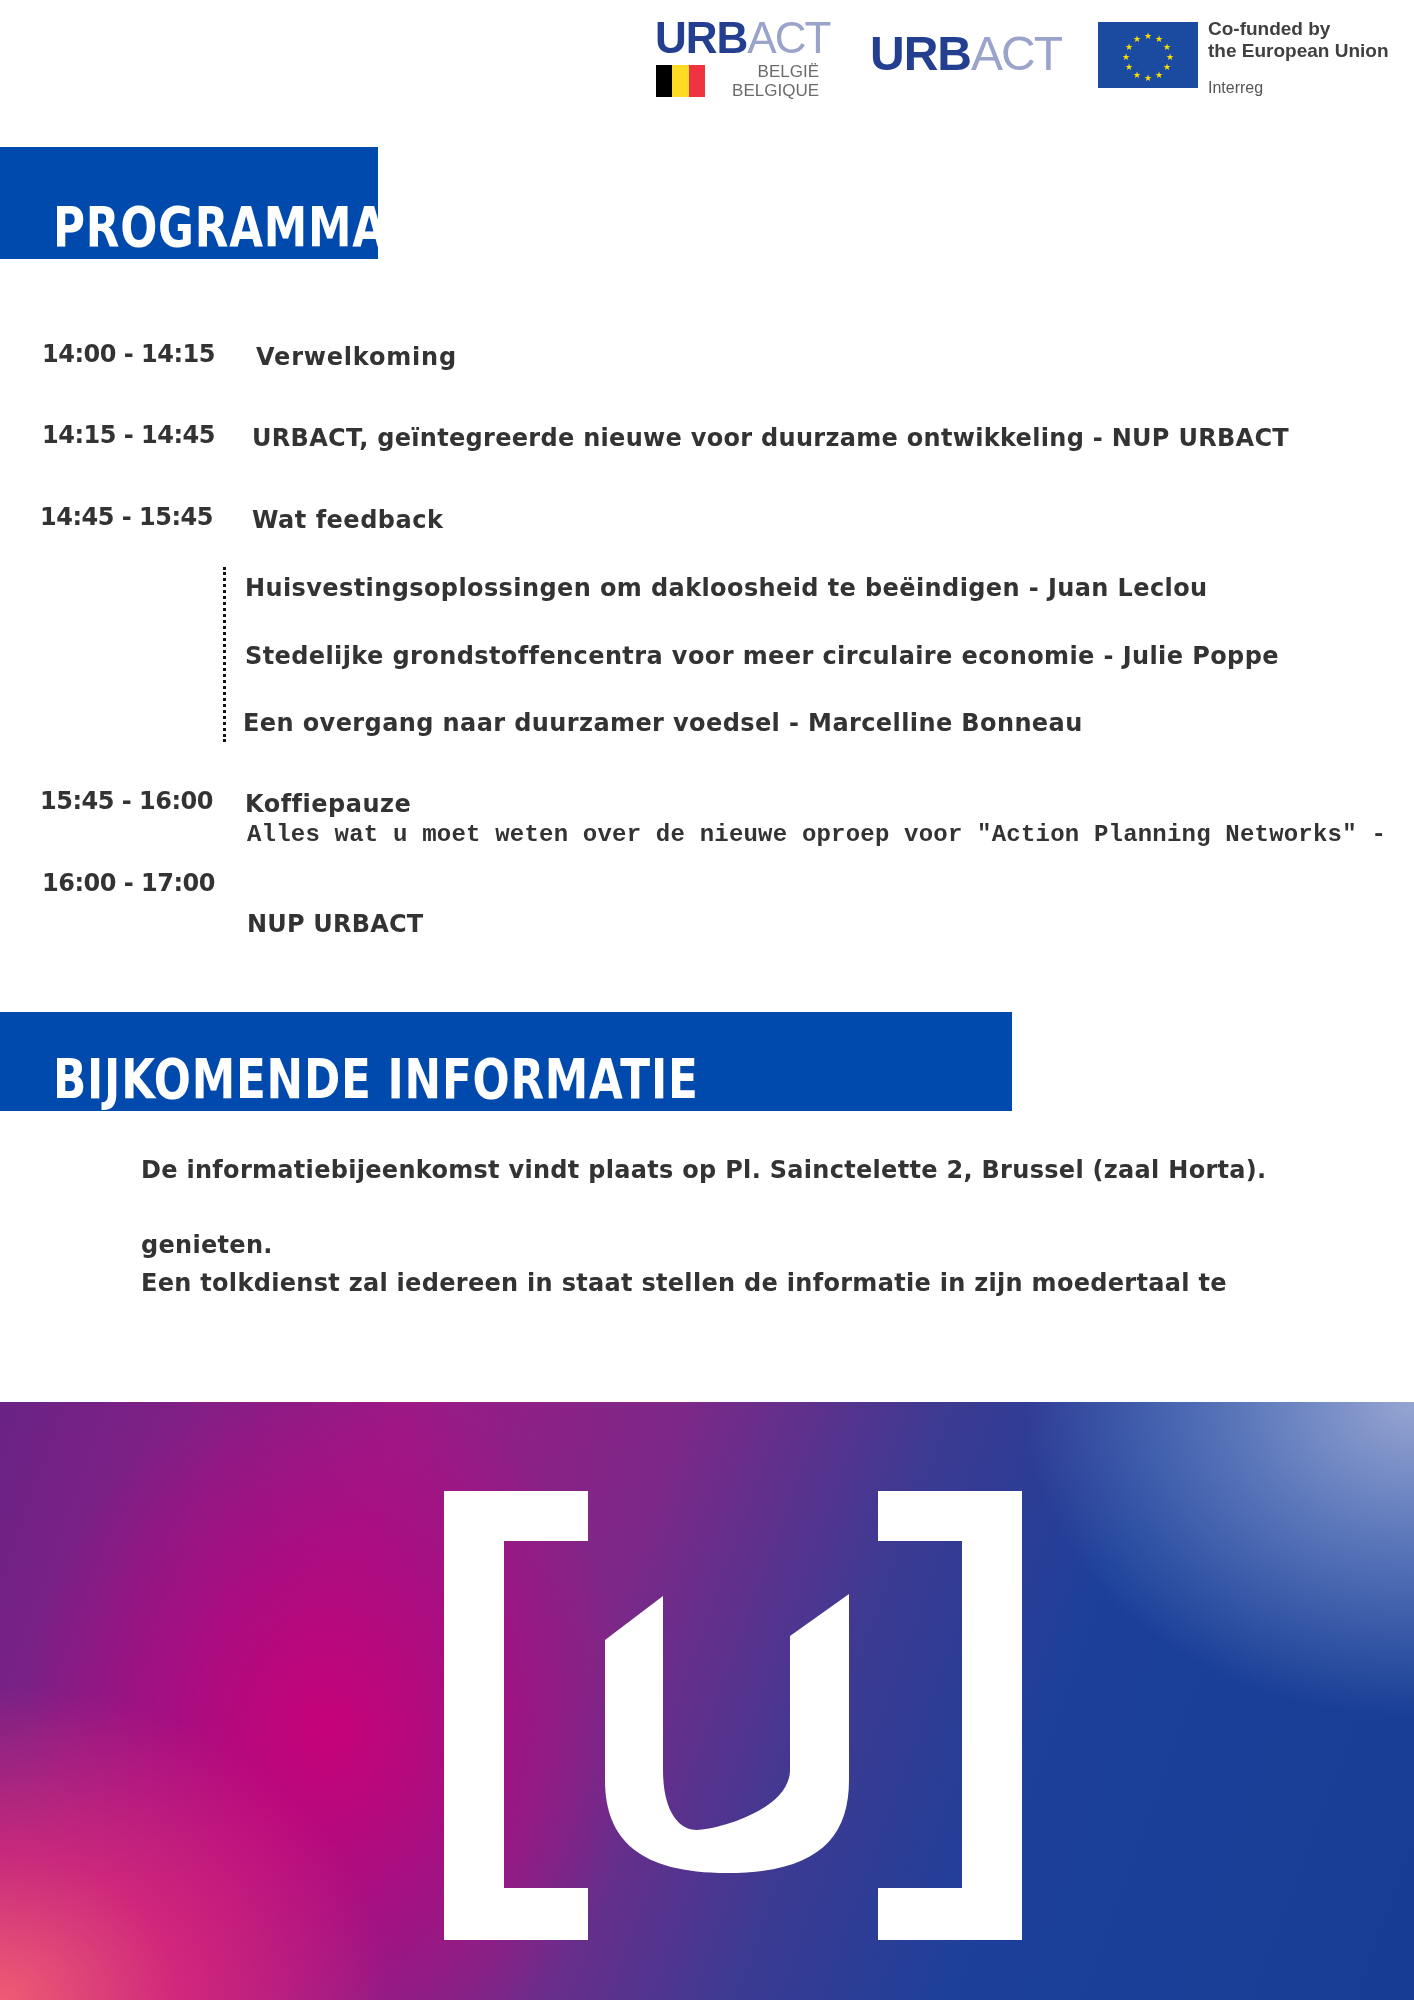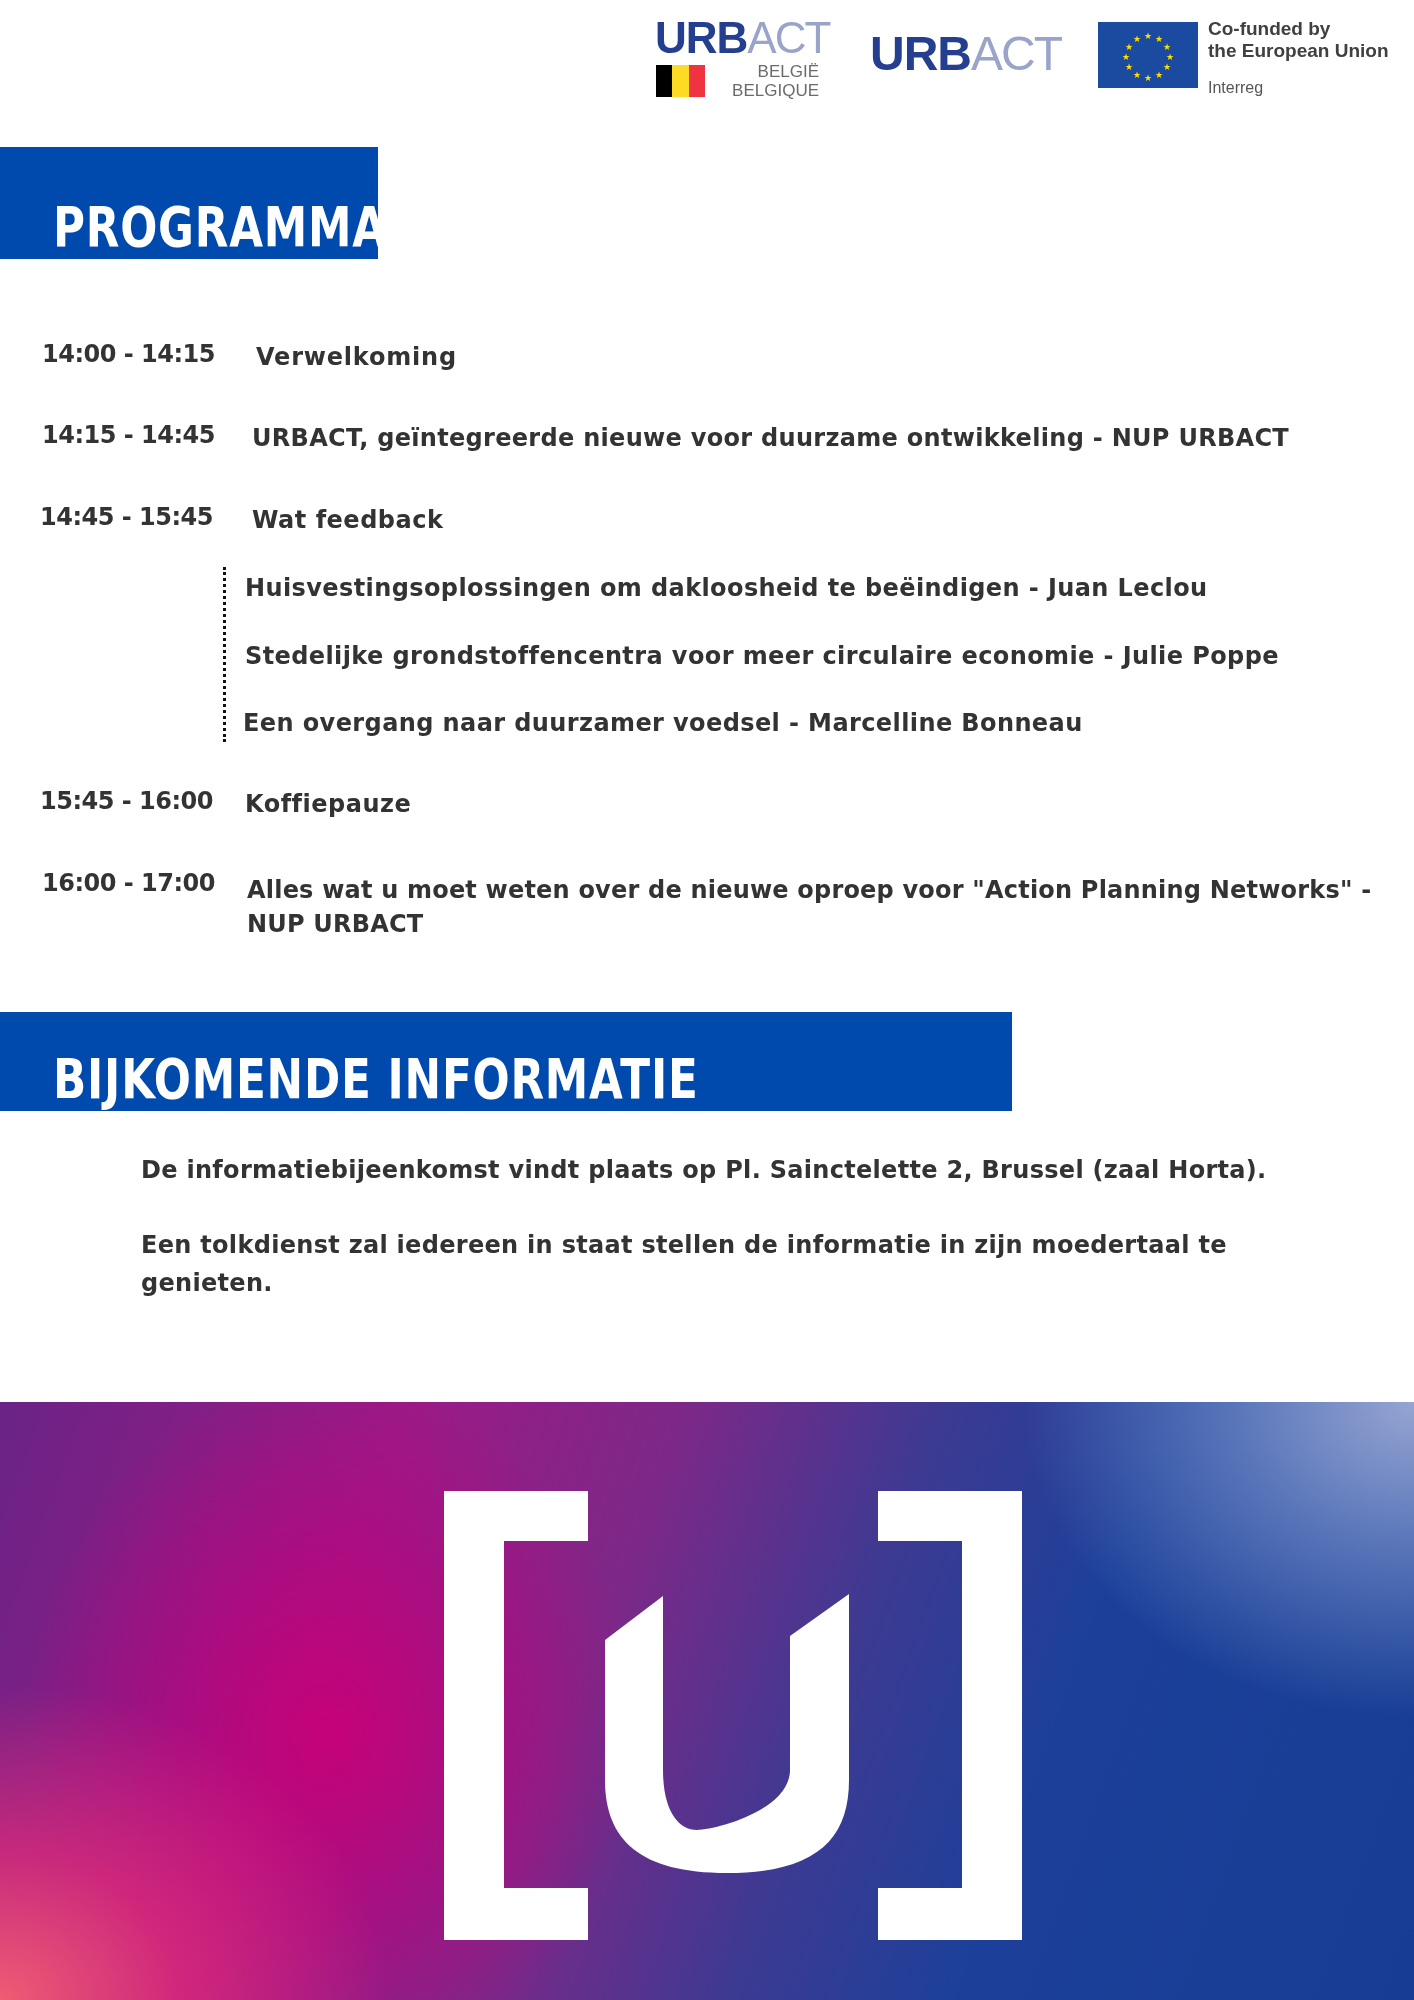--- a/index.html
+++ b/index.html
@@ -132,34 +132,34 @@
     <span class="row" style="left:245px;top:569px;letter-spacing:0.4px;">Huisvestingsoplossingen om dakloosheid te beëindigen  - Juan Leclou</span>
     <span class="row" style="left:245px;top:637px;letter-spacing:0.4px;">Stedelijke grondstoffencentra voor meer circulaire economie  - Julie Poppe</span>
     <span class="row" style="left:243px;top:704px;letter-spacing:0.4px;">Een overgang naar duurzamer voedsel  - Marcelline Bonneau</span>
   </div>
   <div>
     <span class="time" style="left:40px;top:787px;">15:45 - 16:00</span>
     <span class="row" style="left:245px;top:785px;letter-spacing:0.5px;">Koffiepauze</span>
   </div>
   <div>
     <span class="time" style="left:42px;top:869px;">16:00 - 17:00</span>
-    <span class="row" style="left:247px;top:871px;letter-spacing:0.2px;">Alles wat u moet weten over de nieuwe oproep voor "Action Planning Networks" -</span>
+    <span class="row" style="left:247px;top:816px;letter-spacing:0.2px;font-family:Liberation Mono, monospace;">Alles wat u moet weten over de nieuwe oproep voor "Action Planning Networks" -</span>
     <span class="row" style="left:247px;top:905px;letter-spacing:0.2px;">NUP URBACT</span>
   </div>
 </div>
 
 <div class="abs banner" style="left:0;top:1012px;width:1012px;height:99px;">
   <span class="ttl" style="margin-left:53px;font-size:56px;">BIJKOMENDE INFORMATIE</span>
 </div>
 
 <div>
   <div class="info-p" style="left:141px;top:1151px;white-space:nowrap;">De informatiebijeenkomst vindt plaats op Pl. Sainctelette 2, Brussel (zaal Horta).</div>
   <div class="info-p" style="left:141px;top:1226px;white-space:nowrap;">
+    <div>genieten.</div>
     <div>Een tolkdienst zal iedereen in staat stellen de informatie in zijn moedertaal te</div>
-    <div>genieten.</div>
   </div>
 </div>
 
 <div class="footer">
   <svg class="abs" width="1414" height="598" viewBox="0 1402 1414 598" style="left:0;top:0;">
     <title>[U]</title>
 
     <path fill="#ffffff" d="M444 1491 H588 V1541 H504 V1888 H588 V1940 H444 Z"></path>
 
     <path fill="#ffffff" d="M878 1491 H1022 V1940 H878 V1888 H962 V1541 H878 Z"></path>

